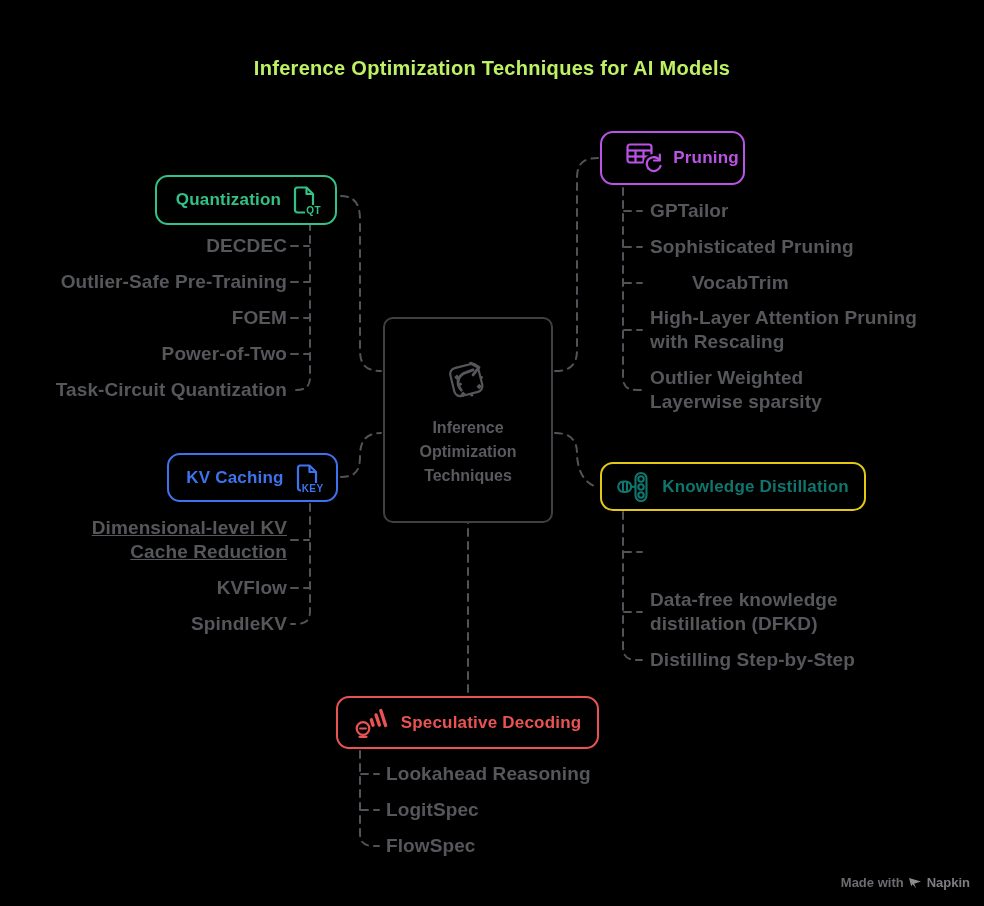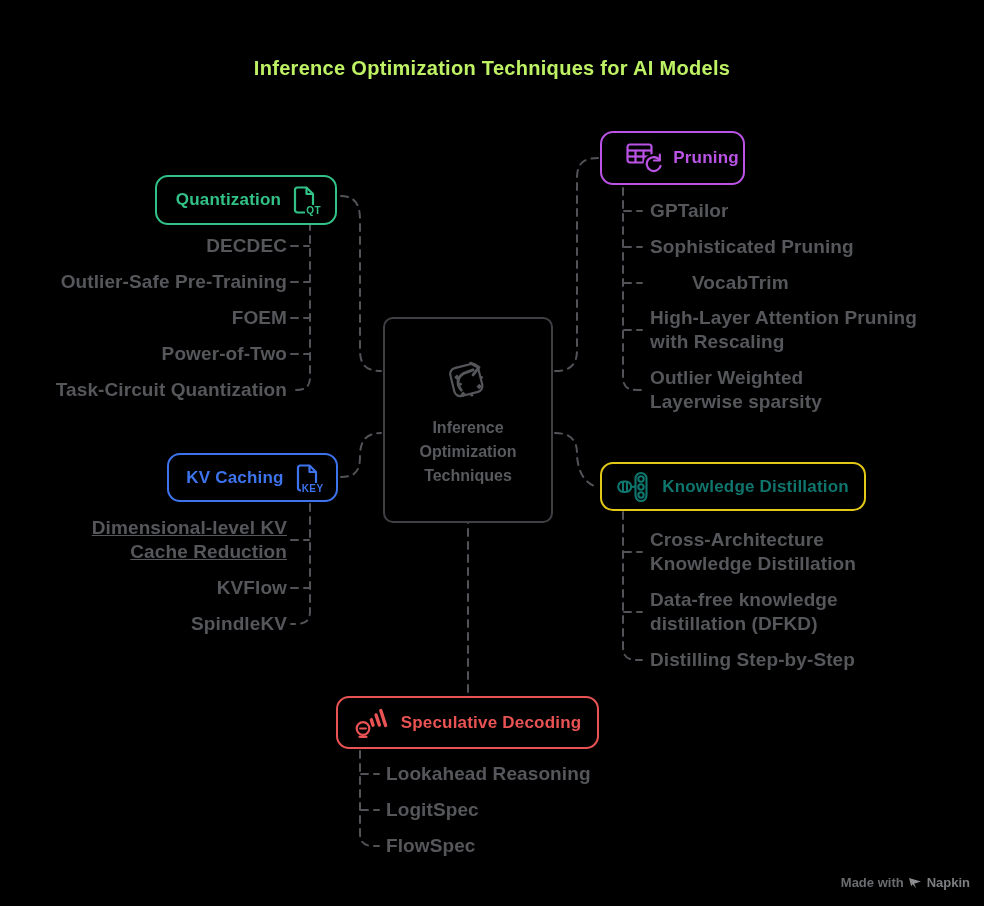--- a/index.html
+++ b/index.html
@@ -181,21 +181,20 @@
   <div class="itm" style="left:650px; top:199px;">GPTailor</div>
   <div class="itm" style="left:650px; top:235px;">Sophisticated Pruning</div>
   <div class="itm" style="left:672px; top:271px;margin-left:20px;">VocabTrim</div>
   <div class="itm wrap" style="left:650px; top:306px; width:300px;">High-Layer Attention Pruning with Rescaling</div>
   <div class="itm wrap" style="left:650px; top:366px; width:240px;">Outlier Weighted Layerwise sparsity</div>
 
   <div class="itm r wrap" style="right:697px; top:516px; width:250px;text-decoration:underline;">Dimensional-level KV Cache Reduction</div>
   <div class="itm r" style="right:697px; top:576px;">KVFlow</div>
   <div class="itm r" style="right:697px; top:612px;">SpindleKV</div>
 
-  <div class="itm wrap" style="left:650px; top:528px; width:280px;">Cross-Architecture Knowledge Distillation</div>
   <div class="itm wrap" style="left:650px; top:588px; width:280px;">Data-free knowledge distillation (DFKD)</div>
   <div class="itm" style="left:650px; top:648px;">Distilling Step-by-Step</div>
 
   <div class="itm" style="left:386px; top:762px;">Lookahead Reasoning</div>
   <div class="itm" style="left:386px; top:798px;">LogitSpec</div>
   <div class="itm" style="left:386px; top:834px;">FlowSpec</div>
 
   <div class="watermark">
     <span>Made with</span>
     <svg width="13" height="12" viewBox="0 0 13 12">

